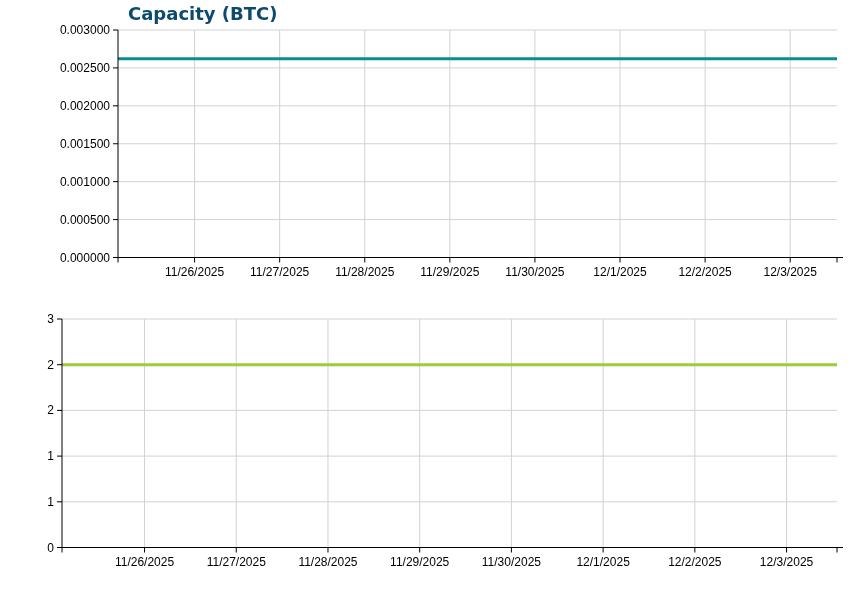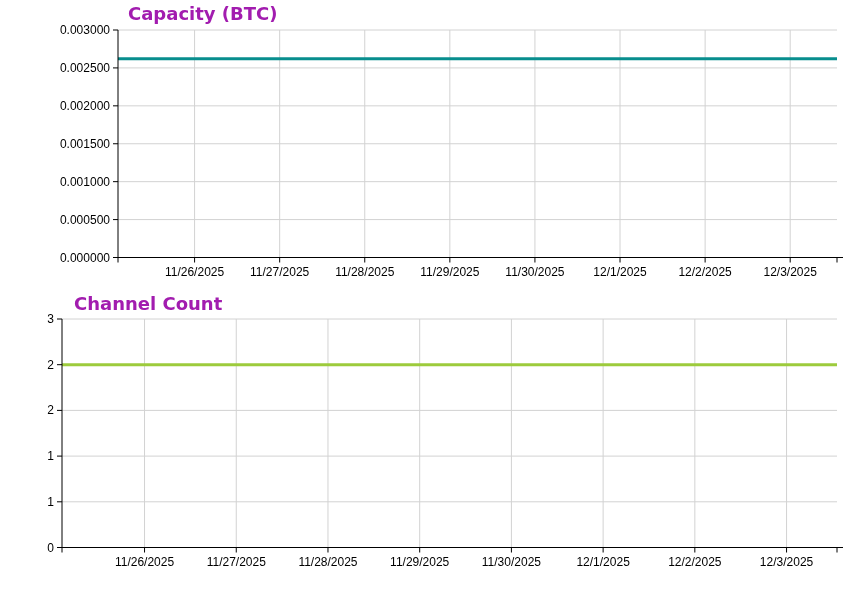--- a/index.html
+++ b/index.html
@@ -13,42 +13,41 @@
     width: 860px;
     height: 600px;
     background: #ffffff;
     overflow: hidden;
   }
   .chart-title {
     position: absolute;
     font-family: "DejaVu Sans", "Liberation Sans", sans-serif;
     font-weight: bold;
     font-size: 18px;
-    color: #a21caf;
+    color: #0c4a6e;
     white-space: nowrap;
   }
   #title-0 { left: 128px; top: 3px; }
   #title-1 { left: 74px;  top: 293px; }
   #plot-svg {
     position: absolute;
     left: 0;
     top: 0;
   }
   #plot-svg text {
     font-family: "Liberation Sans", sans-serif;
     font-size: 12px;
     fill: #000000;
   }
 </style>
 </head>
 <body>
 
 <div id="stage">
   <div class="chart-title" id="title-0">Capacity (BTC)</div>
-  <div class="chart-title" id="title-1">Channel Count</div>
   <svg id="plot-svg" width="860" height="600">
       <g>
         <line x1="118" y1="30" x2="837" y2="30" stroke="#D2D2D2" stroke-width="1"></line>
         <line x1="118" y1="67.91666666666666" x2="837" y2="67.91666666666666" stroke="#D2D2D2" stroke-width="1"></line>
         <line x1="118" y1="105.83333333333334" x2="837" y2="105.83333333333334" stroke="#D2D2D2" stroke-width="1"></line>
         <line x1="118" y1="143.75" x2="837" y2="143.75" stroke="#D2D2D2" stroke-width="1"></line>
         <line x1="118" y1="181.66666666666669" x2="837" y2="181.66666666666669" stroke="#D2D2D2" stroke-width="1"></line>
         <line x1="118" y1="219.58333333333334" x2="837" y2="219.58333333333334" stroke="#D2D2D2" stroke-width="1"></line>
         <line x1="194.57988165680473" y1="30" x2="194.57988165680473" y2="257.5" stroke="#D2D2D2" stroke-width="1"></line>
         <line x1="279.6686390532544" y1="30" x2="279.6686390532544" y2="257.5" stroke="#D2D2D2" stroke-width="1"></line>

